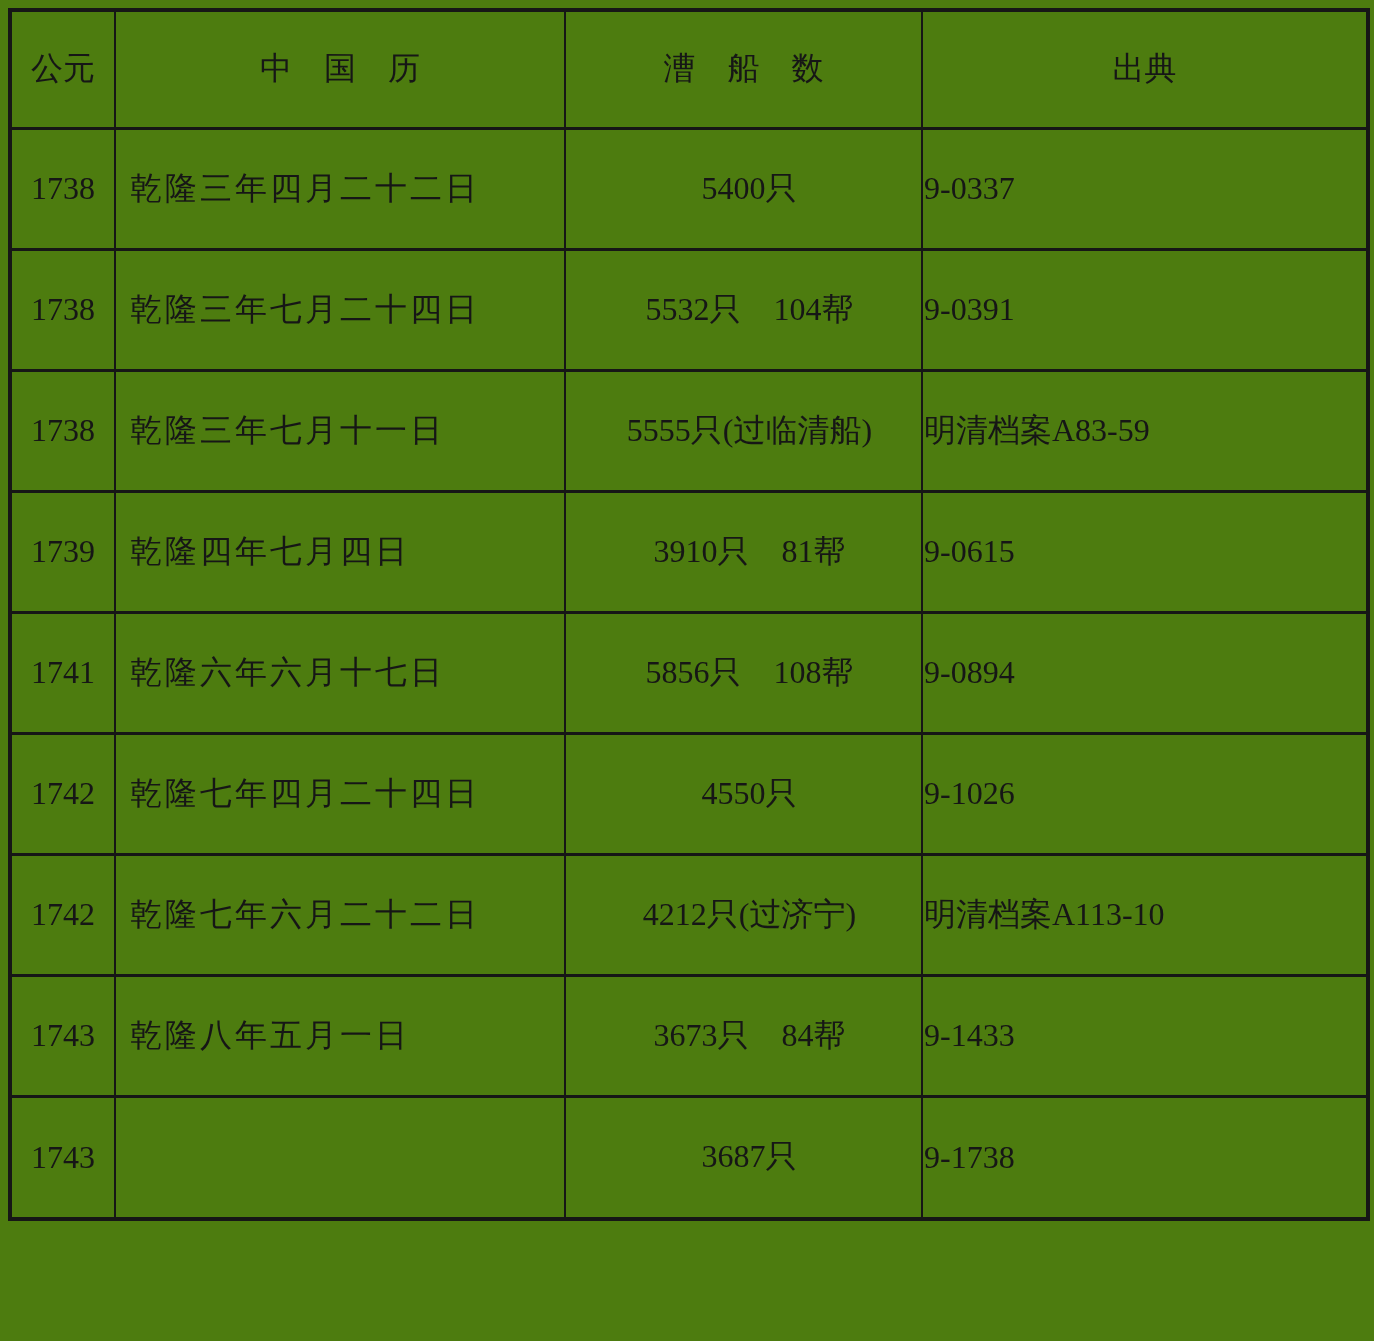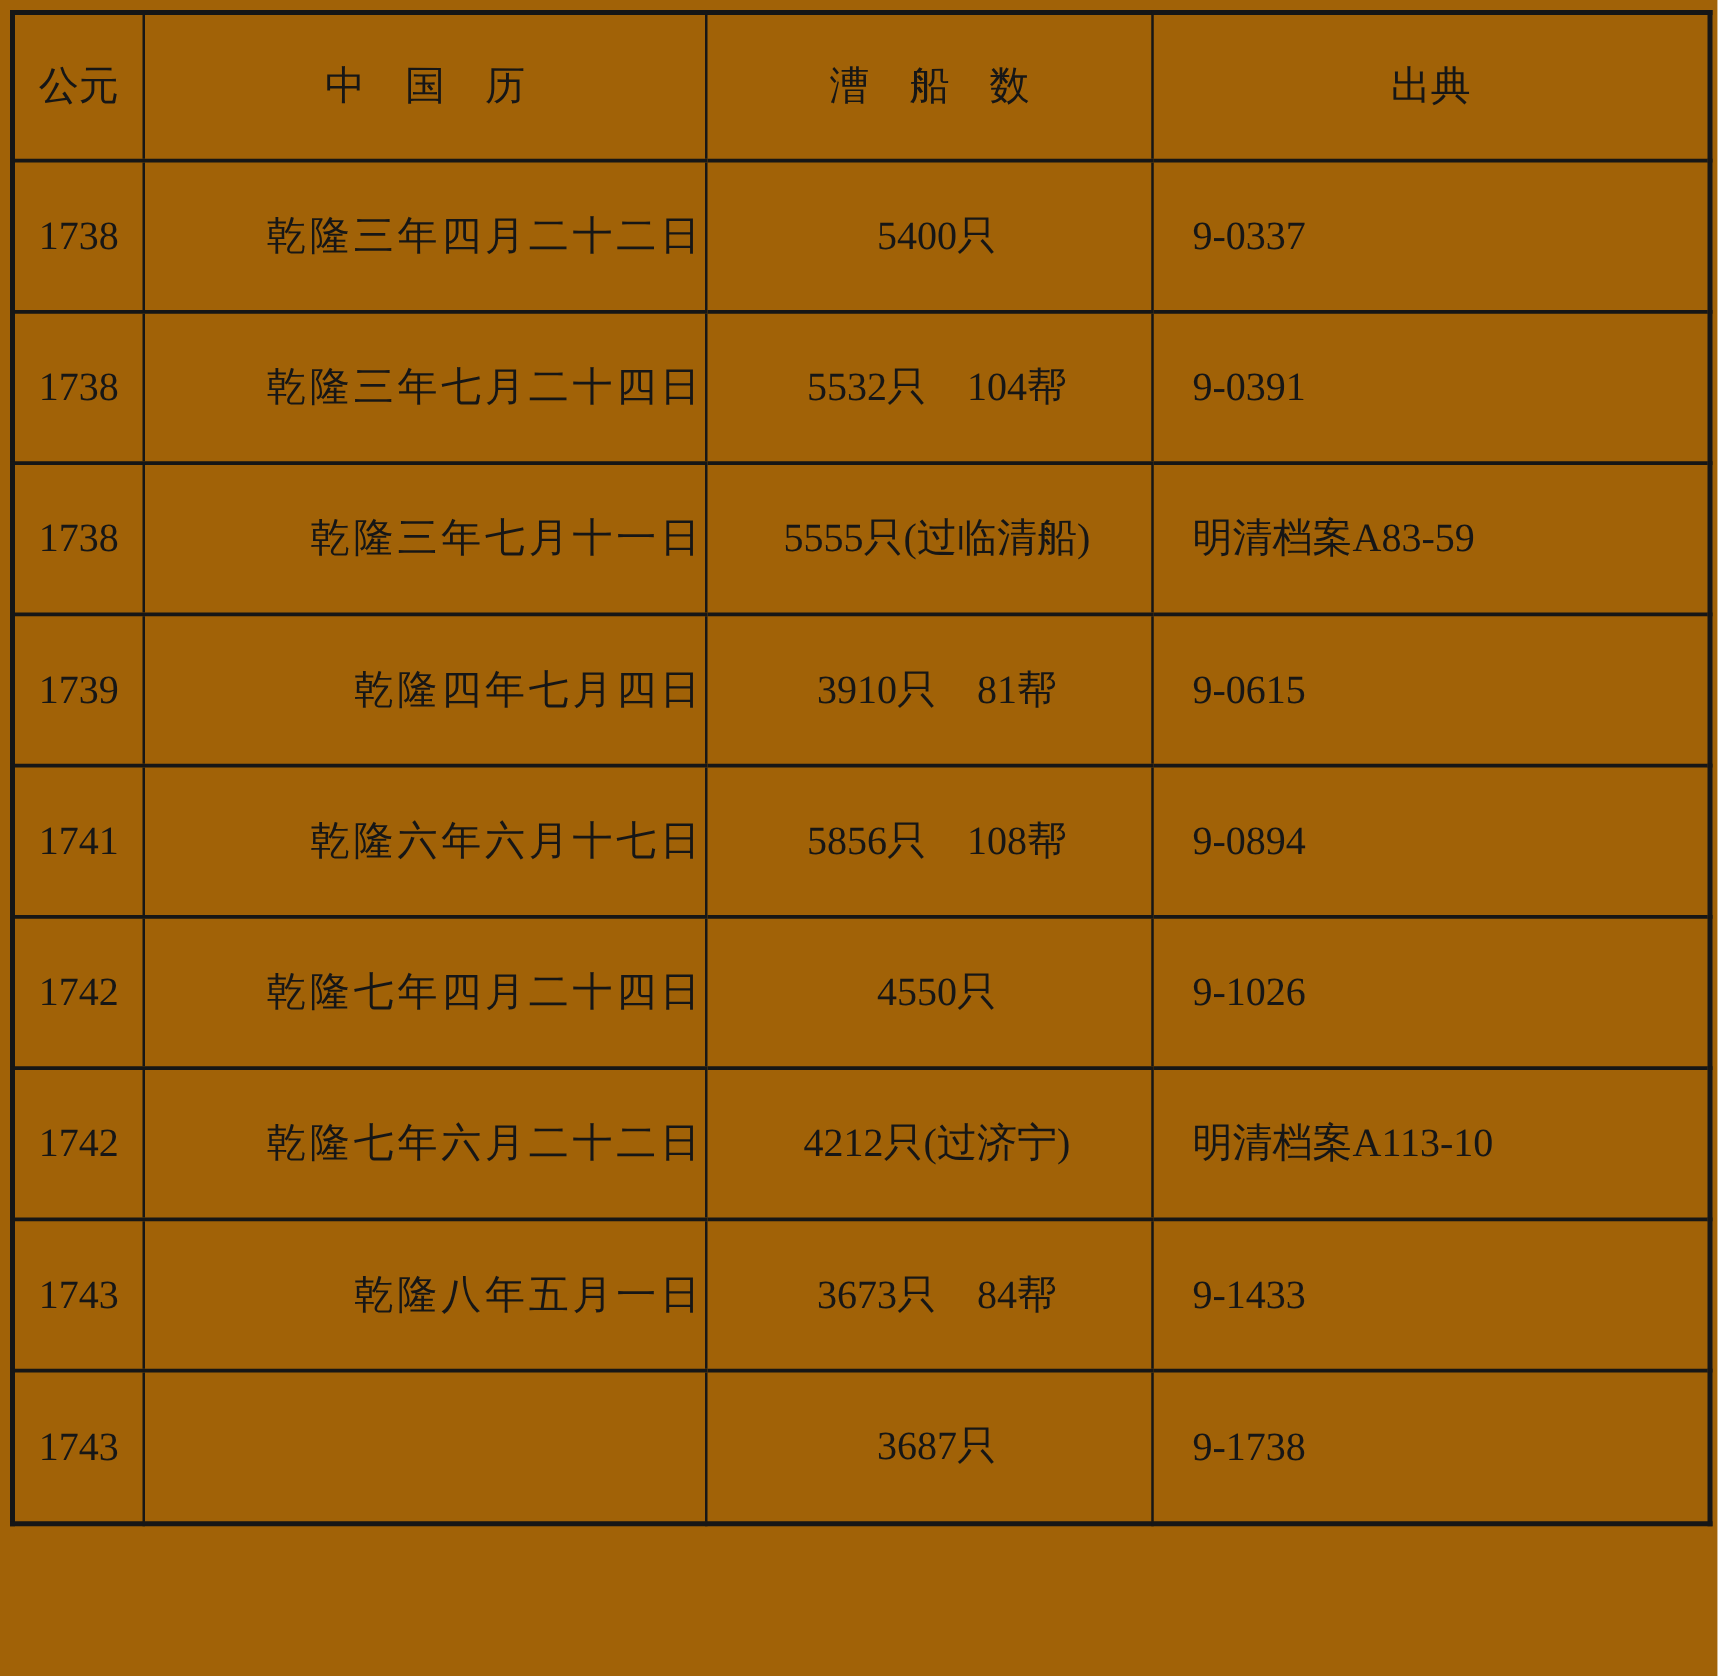--- a/index.html
+++ b/index.html
@@ -4,21 +4,21 @@
 <style>
   html, body {
     margin: 0;
     padding: 0;
     background: #ffffff;
   }
   .page {
     position: relative;
     width: 1374px;
     height: 1341px;
-    background: #a16207;
+    background: #4d7c0f;
     font-family: "Liberation Serif", "DejaVu Serif", serif;
     color: #161616;
     box-sizing: border-box;
     padding: 8px 8px 0 8px;
   }
   table.doc-table {
     border-collapse: collapse;
     table-layout: fixed;
     width: 1358px;
     border: 4px solid #161616;
@@ -39,23 +39,23 @@
   .doc-table thead th { height: 118px; text-align: center; }
   .doc-table tbody tr { height: 121px; }
   .doc-table tbody tr:last-child { height: 123px; }
 
   .col-year   { width: 105px; }
   .col-cal    { width: 450px; }
   .col-ships  { width: 357px; }
   .col-source { width: 446px; }
 
   td.cell-year   { text-align: center; }
-  td.cell-cal    { text-align: right; padding-left: 2px; letter-spacing: 3px; }
+  td.cell-cal    { text-align: left; padding-left: 14px; letter-spacing: 3px; }
   td.cell-ships  { text-align: center; padding-left: 13px; }
-  td.cell-source { text-align: left; padding-left: 31px; }
+  td.cell-source { text-align: left; padding-left: 1px; }
 </style>
 </head>
 <body>
 
 <div class="page">
   <table class="doc-table">
     <colgroup>
       <col class="col-year">
       <col class="col-cal">
       <col class="col-ships">

